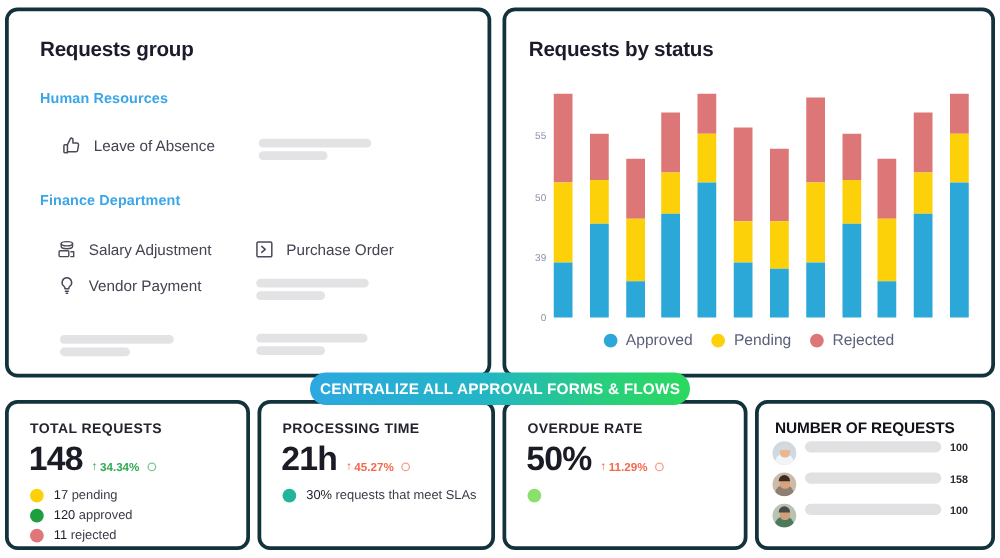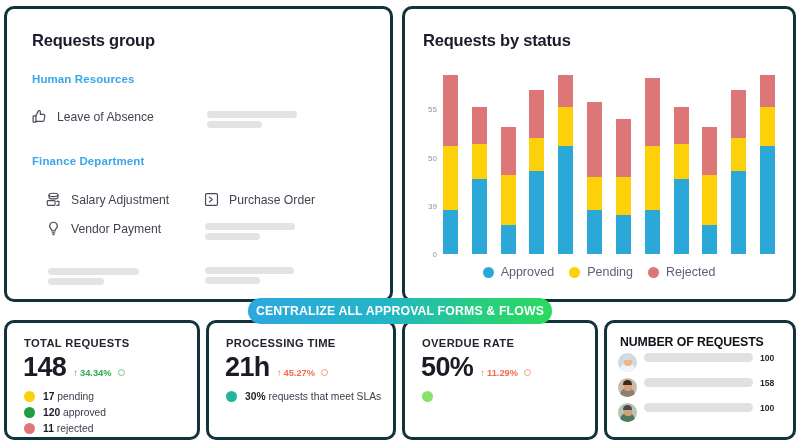--- a/index.html
+++ b/index.html
@@ -33,21 +33,21 @@
               font-weight:700; color:#1b1b2b; letter-spacing:-0.2px; }
   .grp-label { position:absolute; left:25px; font-size:11.5px; font-weight:600;
                color:#3aa6e8; letter-spacing:0.1px; }
   .grp-hr { top:64px; }
   .grp-fin { top:146px; }
 
   .item { position:absolute; display:flex; align-items:center; gap:9px; }
   .item .ico { width:17px; height:17px; flex:0 0 17px; display:block; color:#4a4a58; }
   .item .ico svg { width:100%; height:100%; display:block; }
   .item .txt { font-size:12.2px; color:#434352; white-space:nowrap; }
-  .it-loa { left:24px; top:99px; }
+  .it-loa { left:42px; top:99px; }
   .it-sal { left:38px; top:182px; }
   .it-ven { left:38px; top:211px; }
   .it-pur { left:196px; top:182px; }
 
   .ph { position:absolute; background:#e3e3e5; border-radius:5px; height:7px; }
 
   
   .rp-title { position:absolute; left:18px; top:22px; font-size:16.5px;
               font-weight:700; color:#1b1b2b; letter-spacing:-0.2px; }
   .plot { position:absolute; left:38px; top:52px; width:332px; height:193px; }
@@ -84,21 +84,21 @@
   .c-delta .arrow { font-size:9.5px; }
   .up-green { color:#2faa52; }
   .up-red { color:#f4694c; }
   .mini-ring { width:7px; height:7px; border-radius:50%;
                border:1.4px solid currentColor; opacity:.65; margin-left:4px;
                align-self:center; }
   .c-list { position:absolute; left:17px; top:68px; display:flex;
             flex-direction:column; gap:5px; }
   .c-row { display:flex; align-items:center; gap:8px; font-size:10.3px; color:#3c3c4a; }
   .c-row .sw { width:11px; height:11px; border-radius:50%; flex:0 0 11px; }
-  .c-row b { font-weight:700; color:#1d1d28; }
+  .c-row b { font-weight:400; color:#1d1d28; }
 
   
   .av-head { position:absolute; left:13px; top:12px; font-size:12.3px;
              font-weight:700; color:#111118; letter-spacing:-0.1px; white-space:nowrap; }
   .av-list { position:absolute; left:11px; top:30px; right:9px;
              display:flex; flex-direction:column; gap:6px; }
   .av-row { display:flex; align-items:flex-start; gap:7px; }
   .av { width:19px; height:19px; border-radius:50%; flex:0 0 19px;
         overflow:hidden; position:relative; }
   .av i { position:absolute; display:block; }

